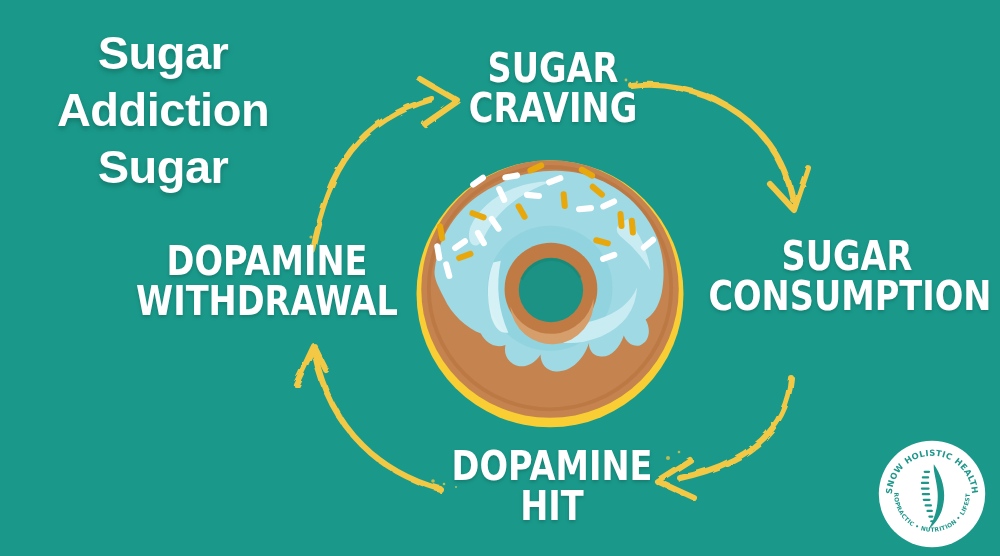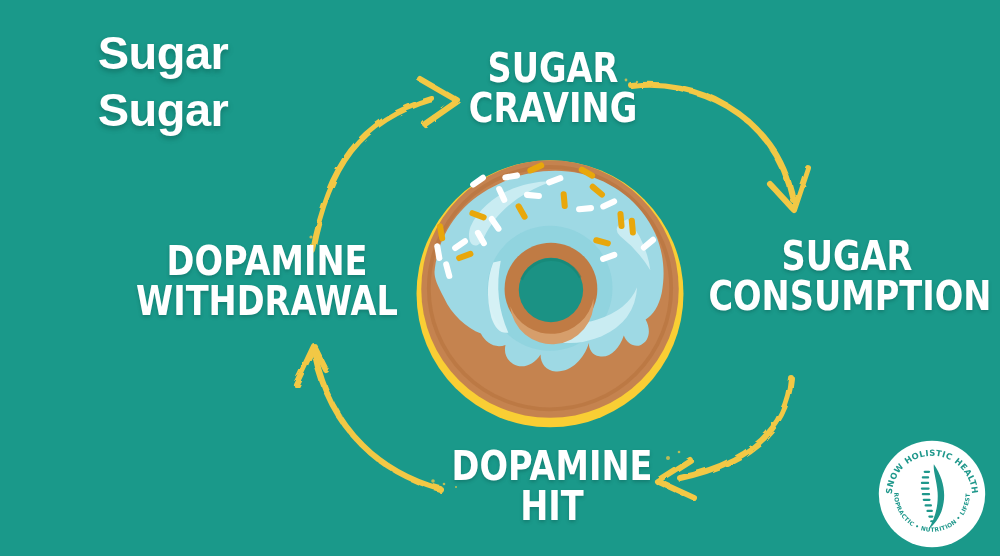--- a/index.html
+++ b/index.html
@@ -134,20 +134,21 @@
         <rect x="-9.5" y="-3.2" width="19" height="6.4" rx="3.2" transform="translate(77 94) rotate(60)"></rect>
         <rect x="-9.5" y="-3.2" width="19" height="6.4" rx="3.2" transform="translate(55 101) rotate(-35)"></rect>
         <rect x="-9.5" y="-3.2" width="19" height="6.4" rx="3.2" transform="translate(32 109) rotate(80)"></rect>
         <rect x="-9.5" y="-3.2" width="19" height="6.4" rx="3.2" transform="translate(42 128) rotate(75)"></rect>
       </g>
     </g>
   </svg>
 
   <div class="title">
     <div>Sugar</div>
+    <div>Addiction</div>
     <div>Sugar</div>
   </div>
 
   <div class="hand label-craving">
     <div>SUGAR</div>
     <div>CRAVING</div>
   </div>
 
   <div class="hand label-consumption">
     <div>SUGAR</div>

